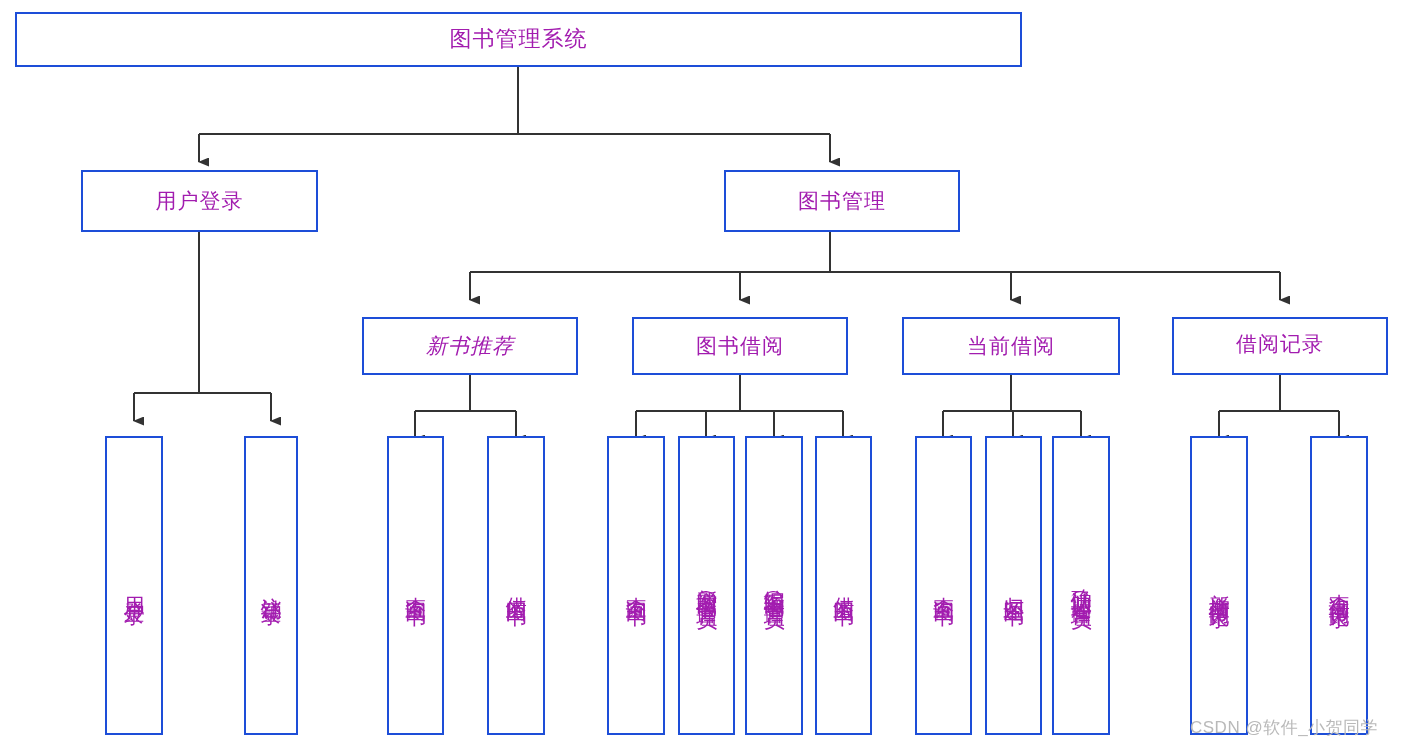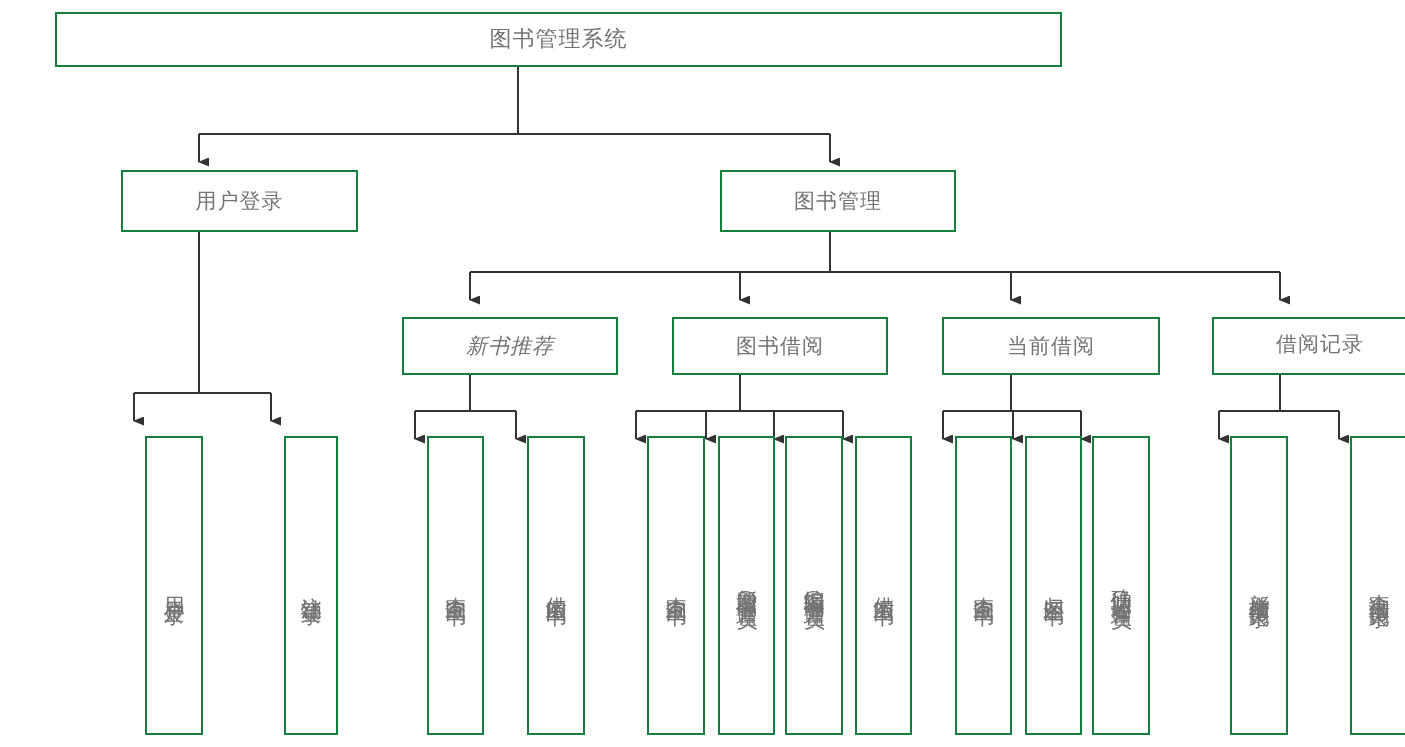--- a/index.html
+++ b/index.html
@@ -22,27 +22,26 @@
     position: absolute;
     left: 0;
     top: 0;
     width: 1405px;
     height: 747px;
     pointer-events: none;
   }
   .node {
     position: absolute;
     box-sizing: border-box;
-    border: 2px solid #15803d;
+    border: 2px solid #1d4ed8;
     background: #ffffff;
     display: flex;
     align-items: center;
     justify-content: center;
-    color: #737373;
-    margin-left: 40px;
+    color: #a21caf;
   }
   .node.horizontal {
     font-size: 21px;
     letter-spacing: 1px;
     line-height: 1.2;
     white-space: nowrap;
   }
   .node.vertical {
     writing-mode: vertical-rl;
     text-orientation: upright;
@@ -107,21 +106,21 @@
         <line x1="1280" y1="375" x2="1280" y2="411"></line>
         <line x1="1219" y1="411" x2="1339" y2="411"></line>
         <line x1="1219" y1="411" x2="1219" y2="439" marker-end="url(#arrowhead)"></line>
         <line x1="1339" y1="411" x2="1339" y2="439" marker-end="url(#arrowhead)"></line>
       </g>
   </svg>
 
   <div class="node root horizontal" style="left:15px; top:12px; width:1007px; height:55px;">图书管理系统</div>
 
   <div class="node horizontal" style="left:81px; top:170px; width:237px; height:62px;">用户登录</div>
-  <div class="node horizontal" style="left:680px; top:170px; width:236px; height:62px;">图书管理</div>
+  <div class="node horizontal" style="left:724px; top:170px; width:236px; height:62px;">图书管理</div>
 
   <div class="node horizontal" style="left:362px; top:317px; width:216px; height:58px;font-style:italic;">新书推荐</div>
   <div class="node horizontal" style="left:632px; top:317px; width:216px; height:58px;">图书借阅</div>
   <div class="node horizontal" style="left:902px; top:317px; width:218px; height:58px;">当前借阅</div>
   <div class="node horizontal" style="left:1172px; top:317px; width:216px; height:58px;font-family:Liberation Mono, monospace;">借阅记录</div>
 
   <div class="node vertical" style="left:105px; top:436px; width:58px; height:299px;">用户登录</div>
   <div class="node vertical" style="left:244px; top:436px; width:54px; height:299px;">注销登录</div>
 
   <div class="node vertical" style="left:387px; top:436px; width:57px; height:299px;">查询图书</div>
@@ -132,14 +131,15 @@
   <div class="node vertical" style="left:745px; top:436px; width:58px; height:299px;">编辑图书（管理员）</div>
   <div class="node vertical" style="left:815px; top:436px; width:57px; height:299px;">借阅图书</div>
 
   <div class="node vertical" style="left:915px; top:436px; width:57px; height:299px;">查询图书</div>
   <div class="node vertical" style="left:985px; top:436px; width:57px; height:299px;">归还图书</div>
   <div class="node vertical" style="left:1052px; top:436px; width:58px; height:299px;">确认归还（管理员）</div>
 
   <div class="node vertical" style="left:1190px; top:436px; width:58px; height:299px;">新增借阅记录</div>
   <div class="node vertical" style="left:1310px; top:436px; width:58px; height:299px;">查询借阅记录</div>
 
+  <div class="watermark" style="left:1190px; top:716px;">CSDN @软件_小贺同学</div>
 
 </div>
 
 </body></html>

